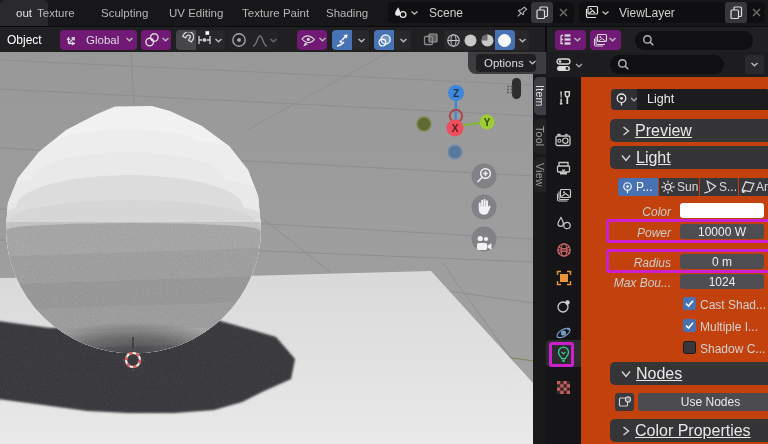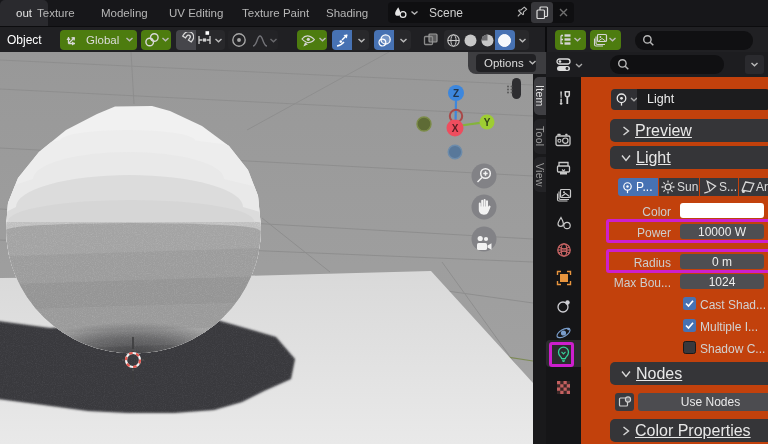--- a/index.html
+++ b/index.html
@@ -8,49 +8,49 @@
        -webkit-font-smoothing:antialiased;}
   .abs{position:absolute;}
   
   #topbar{left:0;top:0;width:768px;height:26px;background:#17171a;}
   .tab{font-size:11.5px;color:#b6b6b6;padding:0 11px;height:26px;line-height:26px;display:inline-block;}
   .tab.active{background:#2a2a2e;color:#e3e3e3;border-radius:5px 5px 0 0;}
   .idfield{position:absolute;top:2px;height:21px;background:#0f0f11;border-radius:4px;
            display:flex;align-items:center;color:#cfcfcf;font-size:12px;}
   
   #hdr2{left:0;top:26px;width:768px;height:26px;background:#202023;border-top:1px solid #0c0c0e;box-sizing:border-box;}
-  .hbtn{background:#4d7c0f;border-radius:4px;height:20px;display:flex;align-items:center;}
+  .hbtn{background:#701a75;border-radius:4px;height:20px;display:flex;align-items:center;}
   
   #vp{left:0;top:52px;width:533px;height:392px;background:#9a9a9a;}
   #strip{left:533px;top:52px;width:13px;height:392px;background:#19191b;}
   .vtab{position:absolute;left:0.5px;width:12.5px;border-radius:5px 0 0 5px;
         writing-mode:vertical-rl;display:flex;align-items:center;justify-content:center;
         font-size:10.5px;letter-spacing:0.3px;}
   
   #props{left:573px;top:52px;width:222px;height:392px;background:#c2410c;}
   #phead{left:546px;top:52px;width:222px;height:25px;background:#1d1d20;}
   #ptabs{left:546px;top:77px;width:35px;height:367px;background:#151517;}
   .panelhdr{position:absolute;left:37px;width:182px;height:23px;background:#353538;border-radius:5px;
             display:flex;align-items:center;color:#e8e8e8;font-size:16px;text-decoration:underline;}
   .grip{position:absolute;right:6px;top:50%;margin-top:-3px;width:17px;height:6px;}
-  .lbl{position:absolute;font-size:12px;color:#cdcdcd;text-align:center;}
+  .lbl{position:absolute;font-size:12px;color:#cdcdcd;text-align:center;font-style:italic;}
   .fld{position:absolute;background:#4e4e52;border-radius:3px;color:#eeeeee;font-size:12px;
        display:flex;align-items:center;justify-content:center;}
   .dot{position:absolute;width:4.5px;height:4.5px;border-radius:2.5px;background:#aaaaaa;}
   .mag{position:absolute;border:3px solid #cd1fcd;border-radius:3px;}
   .chk{position:absolute;width:13px;height:13px;border-radius:2.5px;}
   .chklbl{position:absolute;font-size:12px;color:#d2d2d2;}
 </style>
 </head>
 <body>
 
 <div class="abs" id="topbar">
   <div class="tab active" style="position:absolute;left:0;top:0;width:48px;text-align:center;padding:0;">out</div>
   <div class="tab" style="position:absolute;left:37px;top:0;padding:0;">Texture</div>
-  <div class="tab" style="position:absolute;left:101px;top:0;padding:0;">Modeling</div>
+  <div class="tab" style="position:absolute;left:101px;top:0;padding:0;">Sculpting</div>
   <div class="tab" style="position:absolute;left:242px;top:0;padding:0;">Texture Paint</div>
   <div class="tab" style="position:absolute;left:169px;top:0;padding:0;">UV Editing</div>
   <div class="tab" style="position:absolute;left:326px;top:0;padding:0;">Shading</div>
 
   <div class="idfield" style="left:388px;width:186px;">
     <span style="margin-left:5px;display:flex;">
       <svg width="15" height="15" viewBox="0 0 15 15">
           <path d="M5.2 2.2 C6.8 5.2 7.3 6.8 7.3 8.2 a2.6 2.6 0 1 1 -5.2 0 C2.1 6.8 3.4 5.2 5.2 2.2 Z" fill="#e6e6e6"></path>
           <circle cx="10" cy="9.5" r="2.9" fill="none" stroke="#e6e6e6" stroke-width="1.3"></circle>
         </svg>
@@ -69,20 +69,43 @@
       <svg width="13" height="14" viewBox="0 0 13 14">
           <rect x="1" y="4" width="7.5" height="8.5" rx="1" fill="none" stroke="#dcdcdc" stroke-width="1.2"></rect>
           <path d="M4 4 V2 a1 1 0 0 1 1-1 h5.5 a1 1 0 0 1 1 1 v7.5 a1 1 0 0 1 -1 1 H9" fill="none" stroke="#dcdcdc" stroke-width="1.2"></path>
         </svg>
     </span>
     <svg width="11" height="11" style="position:absolute;left:170px;" viewBox="0 0 11 11">
         <path d="M2 2 L9 9 M9 2 L2 9" stroke="#707070" stroke-width="1.4"></path>
       </svg>
   </div>
 
+  <div class="idfield" style="left:579px;width:186px;">
+    <span style="margin-left:5px;display:flex;">
+      <svg width="15" height="15" viewBox="0 0 15 15">
+          <rect x="4" y="1.5" width="9.5" height="7.5" rx="1" fill="none" stroke="#e2e2e2" stroke-width="1.2"></rect>
+          <circle cx="7" cy="4" r="0.9" fill="#e2e2e2"></circle>
+          <path d="M5 8.5 L8.5 5.5 L11 8" stroke="#e2e2e2" stroke-width="1.1" fill="none"></path>
+          <path d="M2.5 4 v7 a1.5 1.5 0 0 0 1.5 1.5 h8" fill="none" stroke="#e2e2e2" stroke-width="1.2"></path>
+        </svg>
+    </span>
+    <svg width="9" height="6" style="margin-left:2px">
+        <path d="M1.5 1.5 L4.5 4 L7.5 1.5" stroke="#b9b9b9" stroke-width="1.4" fill="none"></path>
+      </svg>
+    <span style="margin-left:9px;">ViewLayer</span>
+    <span style="position:absolute;left:146px;top:0px;width:22px;height:21px;background:#37373b;border-radius:3px;display:flex;align-items:center;justify-content:center;">
+      <svg width="13" height="14" viewBox="0 0 13 14">
+          <rect x="1" y="4" width="7.5" height="8.5" rx="1" fill="none" stroke="#dcdcdc" stroke-width="1.2"></rect>
+          <path d="M4 4 V2 a1 1 0 0 1 1-1 h5.5 a1 1 0 0 1 1 1 v7.5 a1 1 0 0 1 -1 1 H9" fill="none" stroke="#dcdcdc" stroke-width="1.2"></path>
+        </svg>
+    </span>
+    <svg width="11" height="11" style="position:absolute;left:172px;" viewBox="0 0 11 11">
+        <path d="M2 2 L9 9 M9 2 L2 9" stroke="#707070" stroke-width="1.4"></path>
+      </svg>
+  </div>
 </div>
 
 <div class="abs" id="hdr2">
   <span style="position:absolute;left:7px;top:6px;font-size:12px;color:#ffffff;">Object</span>
 
   <div class="hbtn" style="position:absolute;left:60px;top:3px;width:77px;">
     <svg width="14" height="14" style="margin-left:5px" viewBox="0 0 14 14">
         <path d="M3.5 10.5 L3.5 4 M3.5 10.5 L10 10.5" stroke="#d8d8d8" stroke-width="1.3" fill="none"></path>
         <path d="M3.5 4 l-2 3 h4 Z" fill="#d8d8d8"></path>
         <path d="M10 10.5 l-3 -2 v4 Z" fill="#d8d8d8"></path>

